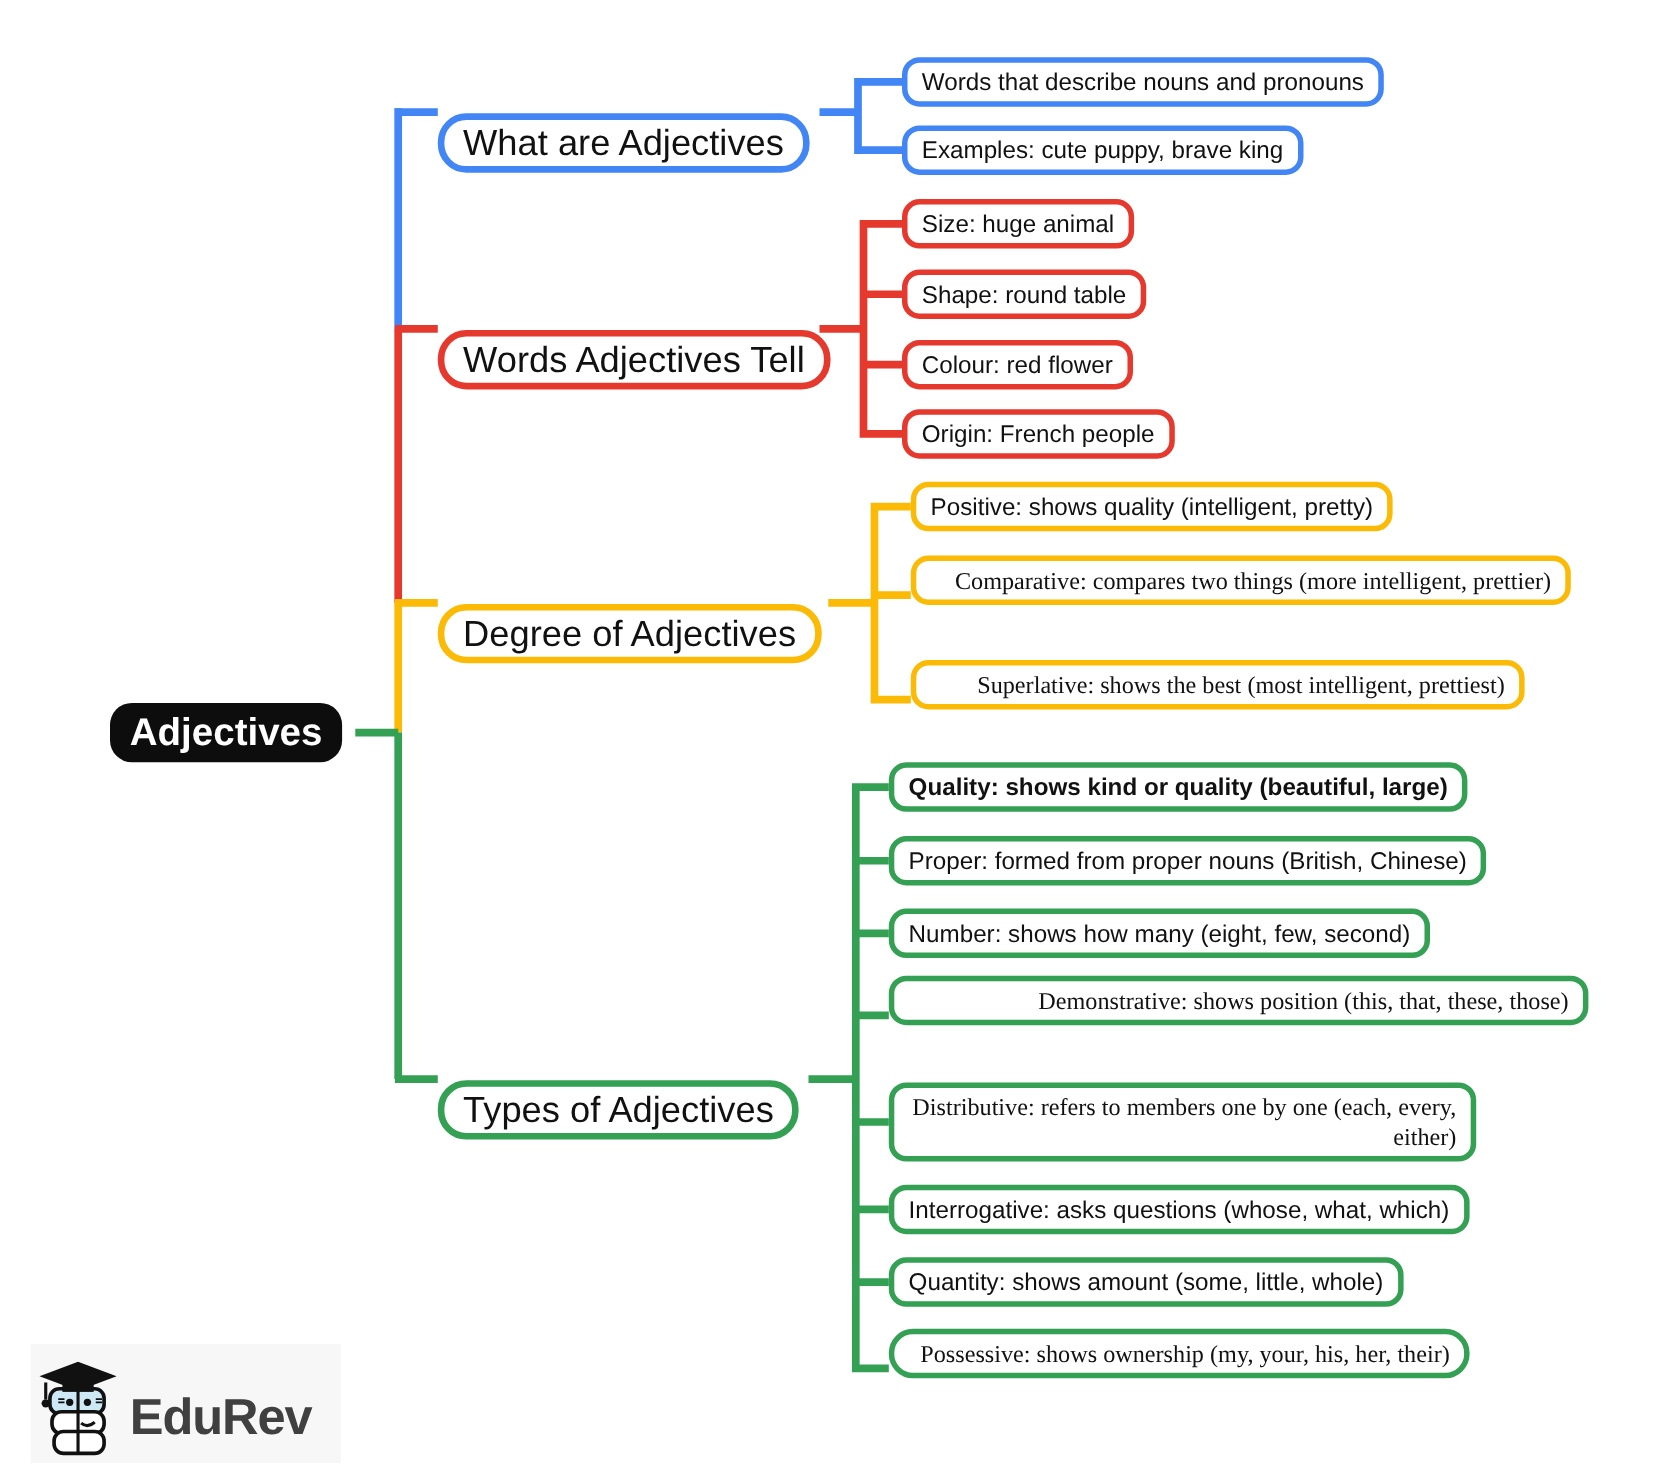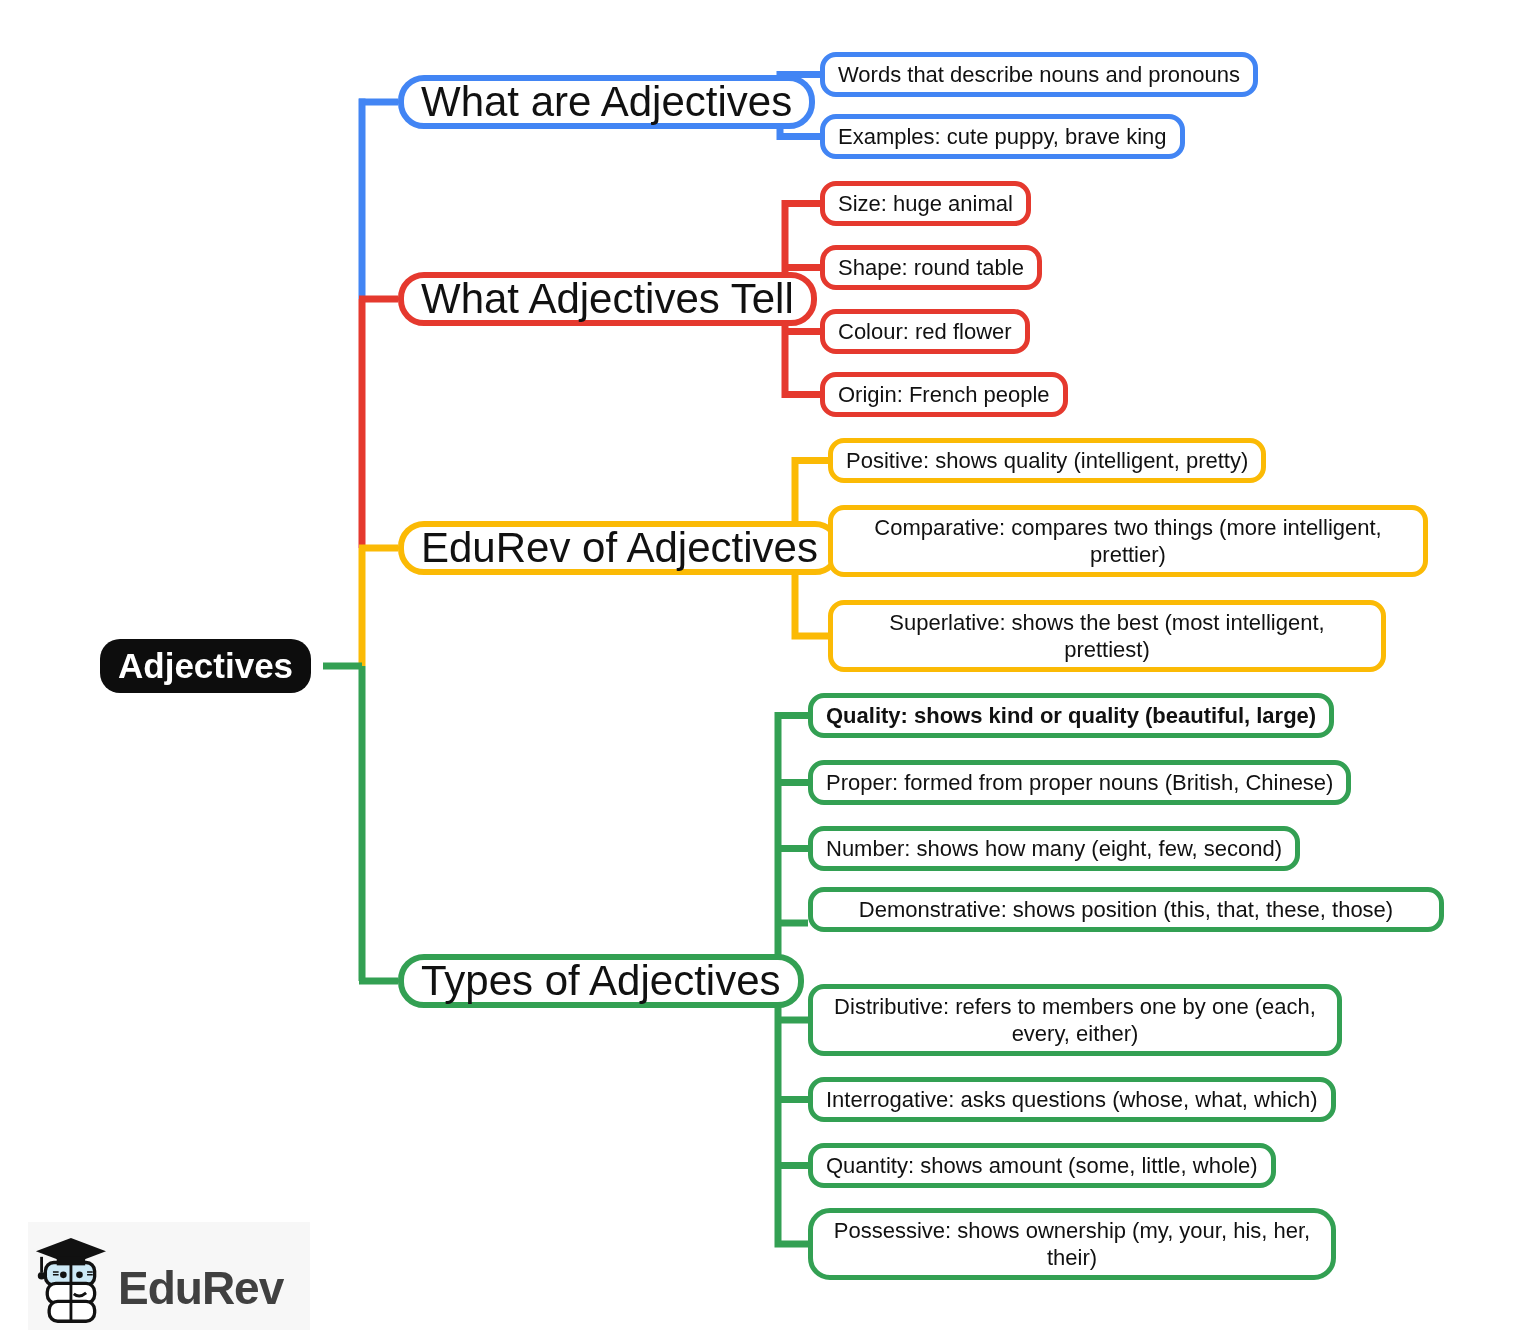--- a/index.html
+++ b/index.html
@@ -21,29 +21,30 @@
   .node{position:absolute;background:#fff;box-sizing:border-box;}
 
   .node-root{
     background:var(--root_bg);color:var(--root_text);
     font-size:35px;font-weight:bold;
     line-height:40px;padding:7px 18px;border-radius:20px;
     white-space:nowrap;
   }
   .node-parent{
     border:6px solid;border-radius:26px;
-    font-size:42px;line-height:36px;padding:3px 17px;
+    font-size:33px;line-height:36px;padding:3px 17px;
     white-space:nowrap;
+    margin-top:28px;
   }
   .node-child{
     border:5px solid;border-radius:16px;
     font-size:22px;line-height:27px;padding:4px 13px;
   }
   .single{white-space:nowrap;}
-  .multi{text-align:center;}
+  .multi{text-align:right;font-family:Liberation Serif, serif;}
   .b-blue{border-color:var(--blue);}
   .b-red{border-color:var(--red);}
   .b-yellow{border-color:var(--yellow);}
   .b-green{border-color:var(--green);}
 
   .logo-area{
     position:absolute;left:28px;top:1222px;width:282px;height:108px;
     background:#f7f7f7;
   }
   .logo-wrap{position:absolute;left:32px;top:1236px;display:flex;align-items:center;}
@@ -93,27 +94,27 @@
       <path d="M778 1165.5 L808 1165.5"></path>
     </g>
   </svg>
 
   <div class="node node-root" style="left:100px;top:639px;">Adjectives</div>
 
   <div class="node node-parent b-blue" style="left:398px;top:75px;">What are Adjectives</div>
   <div class="node node-child single b-blue" style="left:820px;top:52px;">Words that describe nouns and pronouns</div>
   <div class="node node-child single b-blue" style="left:820px;top:114px;">Examples: cute puppy, brave king</div>
 
-  <div class="node node-parent b-red" style="left:398px;top:272px;">What Adjectives Tell</div>
+  <div class="node node-parent b-red" style="left:398px;top:272px;">Words Adjectives Tell</div>
   <div class="node node-child single b-red" style="left:820px;top:181px;">Size: huge animal</div>
   <div class="node node-child single b-red" style="left:820px;top:245px;">Shape: round table</div>
   <div class="node node-child single b-red" style="left:820px;top:372px;">Origin: French people</div>
   <div class="node node-child single b-red" style="left:820px;top:309px;">Colour: red flower</div>
 
-  <div class="node node-parent b-yellow" style="left:398px;top:521px;">EduRev of Adjectives</div>
+  <div class="node node-parent b-yellow" style="left:398px;top:521px;">Degree of Adjectives</div>
   <div class="node node-child single b-yellow" style="left:828px;top:438px;">Positive: shows quality (intelligent, pretty)</div>
   <div class="node node-child multi b-yellow" style="left:828px;top:505px;width:600px;">Comparative: compares two things (more intelligent, prettier)</div>
   <div class="node node-child multi b-yellow" style="left:828px;top:600px;width:558px;">Superlative: shows the best (most intelligent, prettiest)</div>
 
   <div class="node node-parent b-green" style="left:398px;top:954px;">Types of Adjectives</div>
   <div class="node node-child single b-green" style="left:808px;top:693px;font-weight:bold;">Quality: shows kind or quality (beautiful, large)</div>
   <div class="node node-child single b-green" style="left:808px;top:760px;">Proper: formed from proper nouns (British, Chinese)</div>
   <div class="node node-child single b-green" style="left:808px;top:826px;">Number: shows how many (eight, few, second)</div>
   <div class="node node-child multi b-green" style="left:808px;top:887px;width:636px;">Demonstrative: shows position (this, that, these, those)</div>
   <div class="node node-child multi b-green" style="left:808px;top:984px;width:534px;">Distributive: refers to members one by one (each, every, either)</div>

